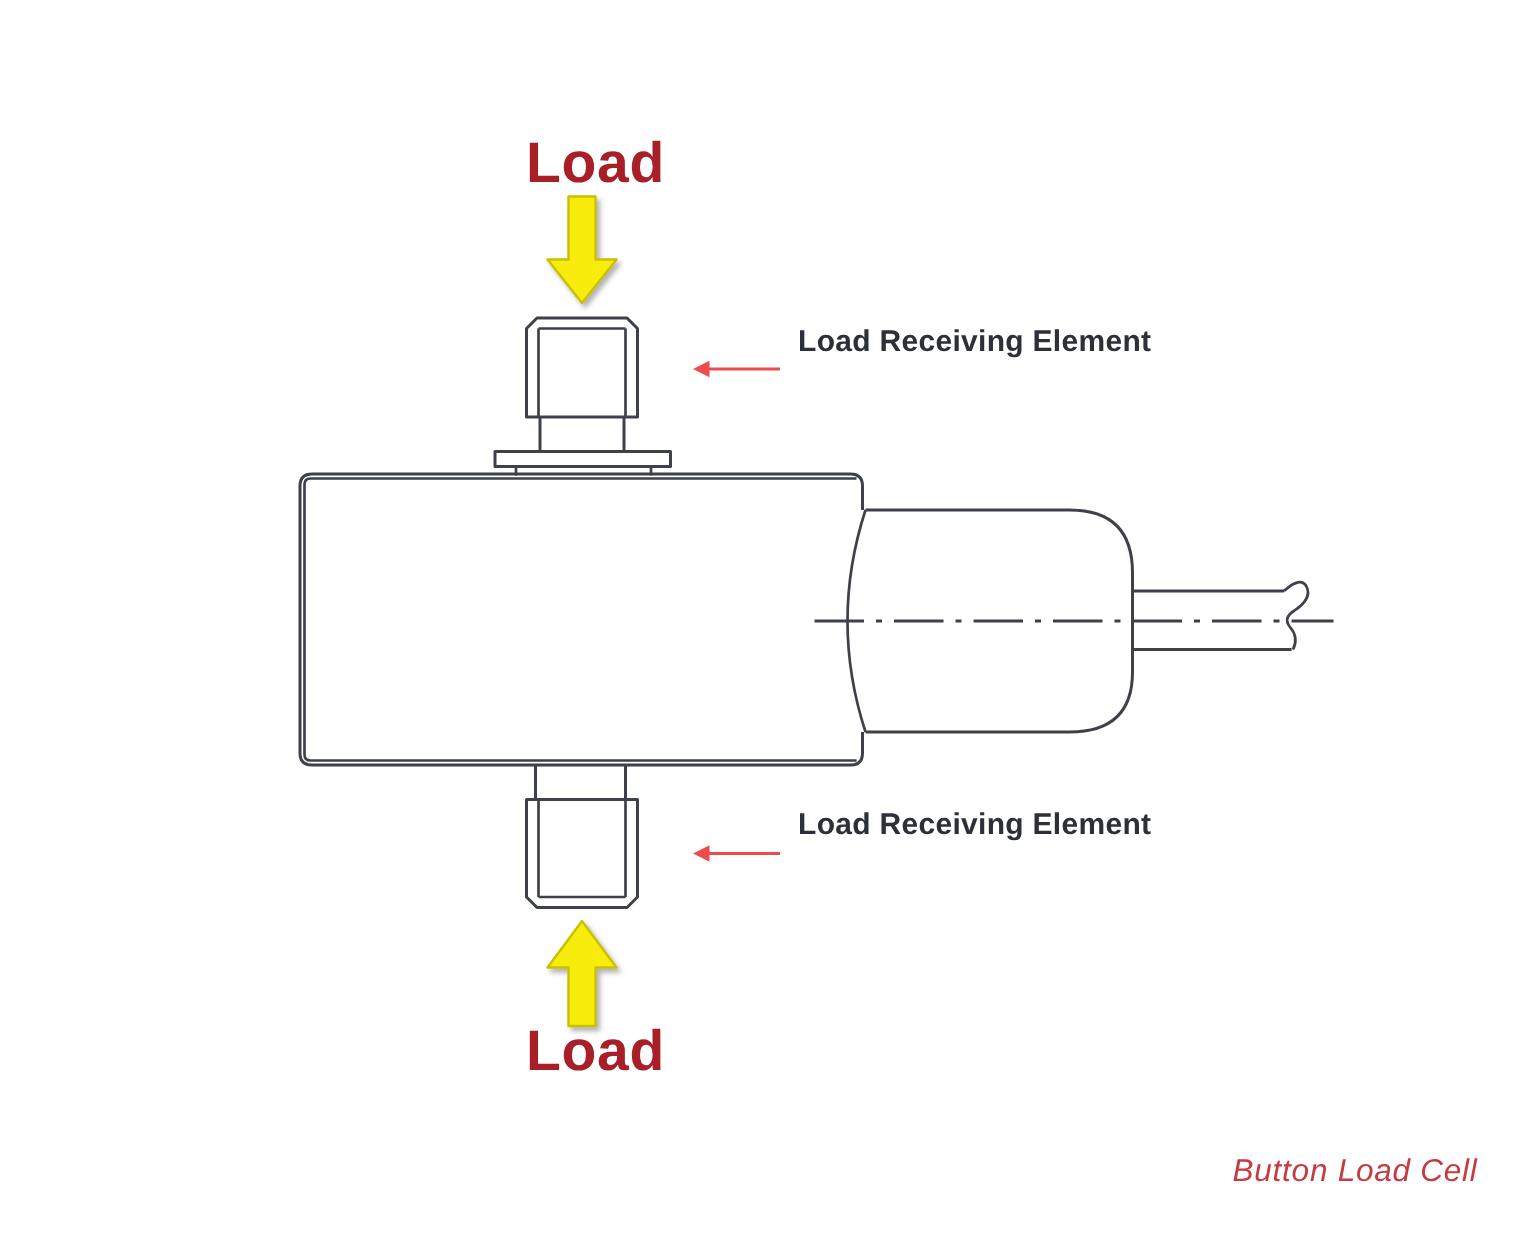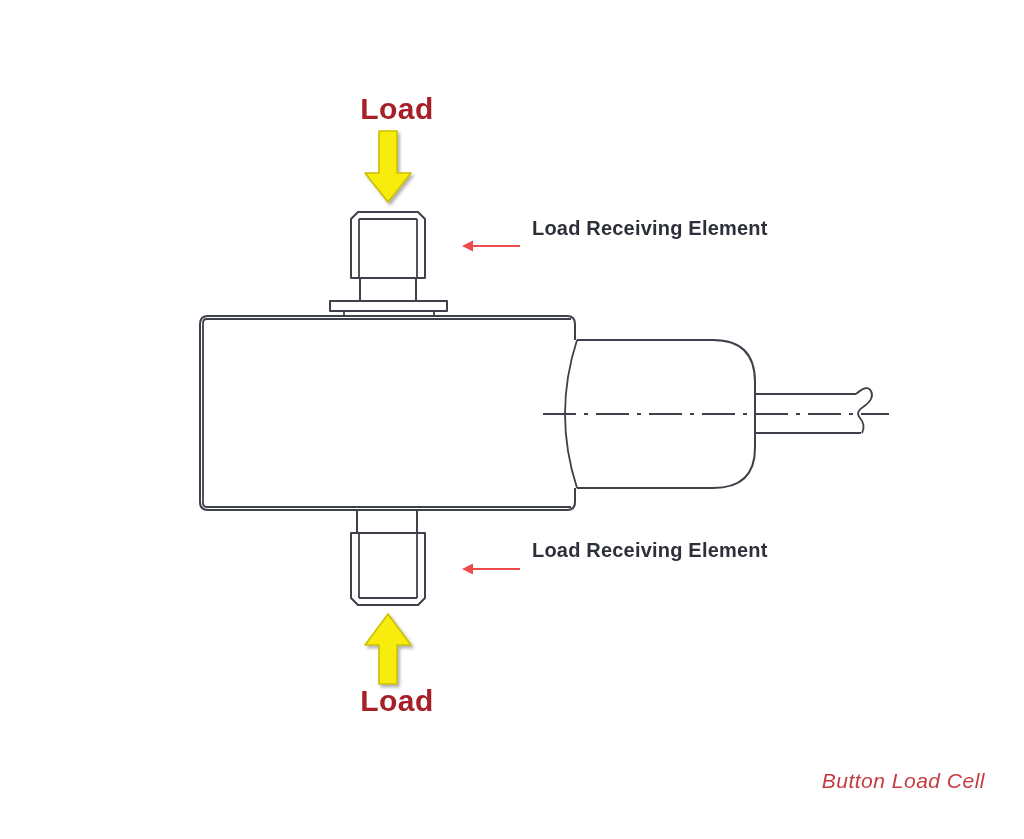--- a/index.html
+++ b/index.html
@@ -26,21 +26,21 @@
   .line{fill:none;stroke:var(--line);stroke-width:2;stroke-linejoin:round;}
   .thin{stroke-width:1.8;}
   .centerline{fill:none;stroke:var(--line);stroke-width:2;stroke-dasharray:33 8 4 8;}
   .yellow-arrow{fill:var(--load-arrow-fill);stroke:var(--load-arrow-outline);stroke-width:1.6;stroke-linejoin:round;filter:url(#softshadow);}
   .red-line{stroke:var(--annotation-arrow);stroke-width:2;fill:none;}
   .red-head{fill:var(--annotation-arrow);stroke:none;}
   .load-label{
     position:absolute;
     width:110px;
     text-align:center;
-    font-size:30px;
+    font-size:38px;
     font-weight:bold;
     letter-spacing:.5px;
     color:var(--load-text);
     line-height:30px;
   }
   .load-label.top{left:342px;top:94px;}
   .load-label.bottom{left:342px;top:686px;}
   .annotation{
     position:absolute;
     left:532px;

